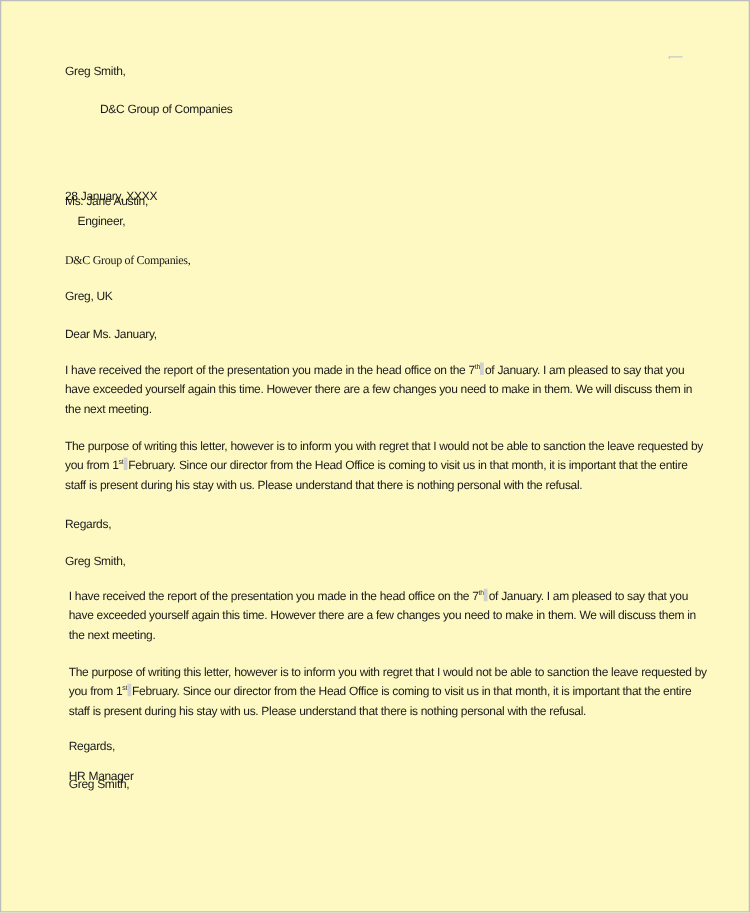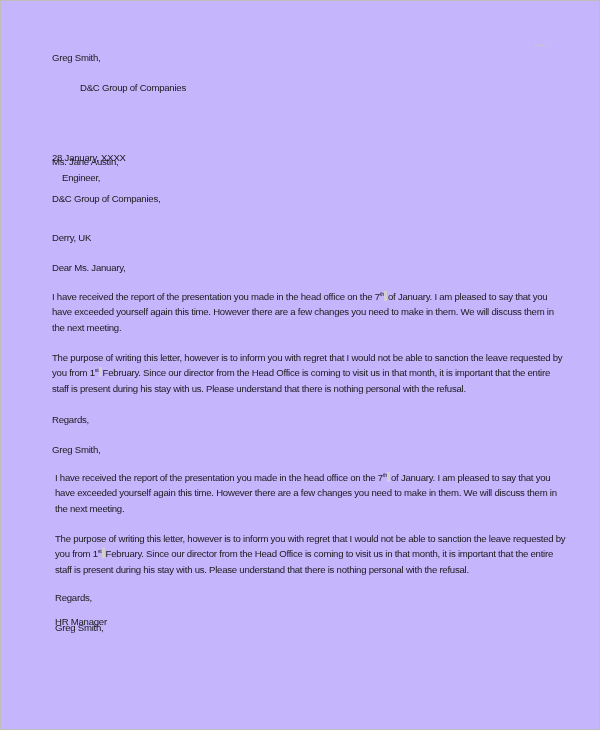--- a/index.html
+++ b/index.html
@@ -15,21 +15,21 @@
       font-family: "Liberation Sans", sans-serif;
       color: #1a1a1a;
     }
     .page {
       position: absolute;
       left: 0;
       top: 0;
       width: 598px;
       height: 728px;
       border: 1px solid #bdbdbd;
-      background: #c4b5fd;
+      background: #fef9c3;
     }
     .corner-mark {
       position: absolute;
       left: 534px;
       top: 44px;
       width: 10px;
       height: 2px;
       border-top: 1px solid #c8c8c8;
       border-left: 1px solid #c8c8c8;
       height: 1px;
@@ -71,22 +71,22 @@
 
 <div class="page">
 
   <div class="corner-mark"></div>
 
   <div class="line" style="left:51px; top:51px;">Greg Smith,</div>
   <div class="line" style="left:51px; top:81px;margin-left:28px;">D&amp;C Group of Companies</div>
   <div class="line" style="left:51px; top:111px;margin-top:40px;">28 January, XXXX</div>
   <div class="line" style="left:51px; top:155px;">Ms. Jane Austin,</div>
   <div class="line" style="left:51px; top:171px;padding-left:10px;">Engineer,</div>
-  <div class="line" style="left:51px; top:192px;">D&amp;C Group of Companies,</div>
-  <div class="line" style="left:51px; top:231px;">Derry, UK</div>
+  <div class="line" style="left:51px; top:202px;font-family:Liberation Serif, serif;">D&amp;C Group of Companies,</div>
+  <div class="line" style="left:51px; top:231px;">Greg, UK</div>
   <div class="line" style="left:51px; top:261px;">Dear Ms. January,</div>
 
   <div class="para" style="left:51px; top:288px;">
     <span class="row"><span>I have received the report of the presentation you made in the head office on the 7</span><sup>th</sup><span class="cursor-mark"></span><span>of January. I am pleased to say that you</span></span>
     <span class="row">have exceeded yourself again this time. However there are a few changes you need to make in them. We will discuss them in</span>
     <span class="row">the next meeting.</span>
   </div>
 
   <div class="para" style="left:51px; top:349px;">
     <span class="row">The purpose of writing this letter, however is to inform you with regret that I would not be able to sanction the leave requested by</span>

